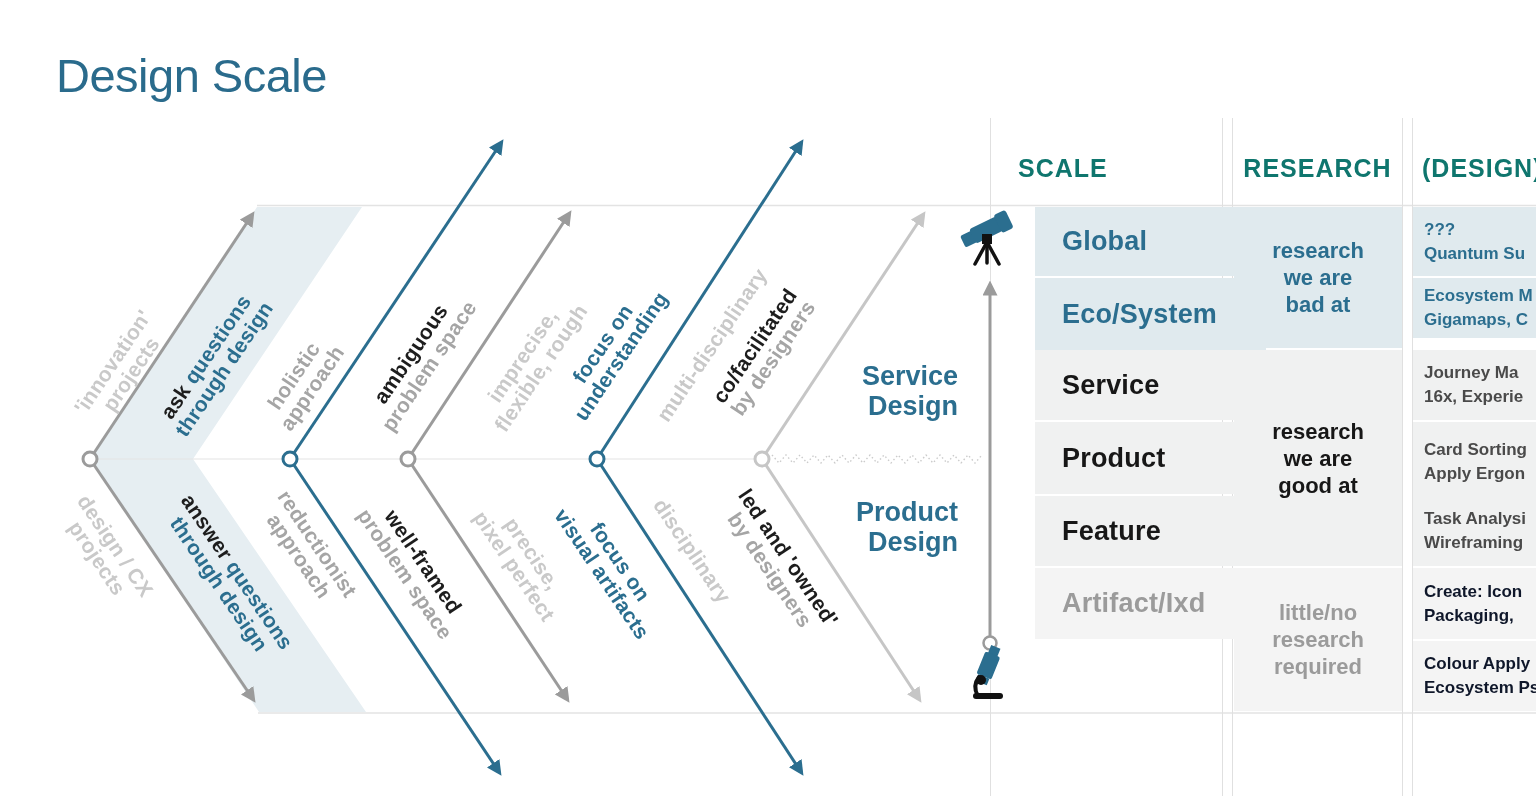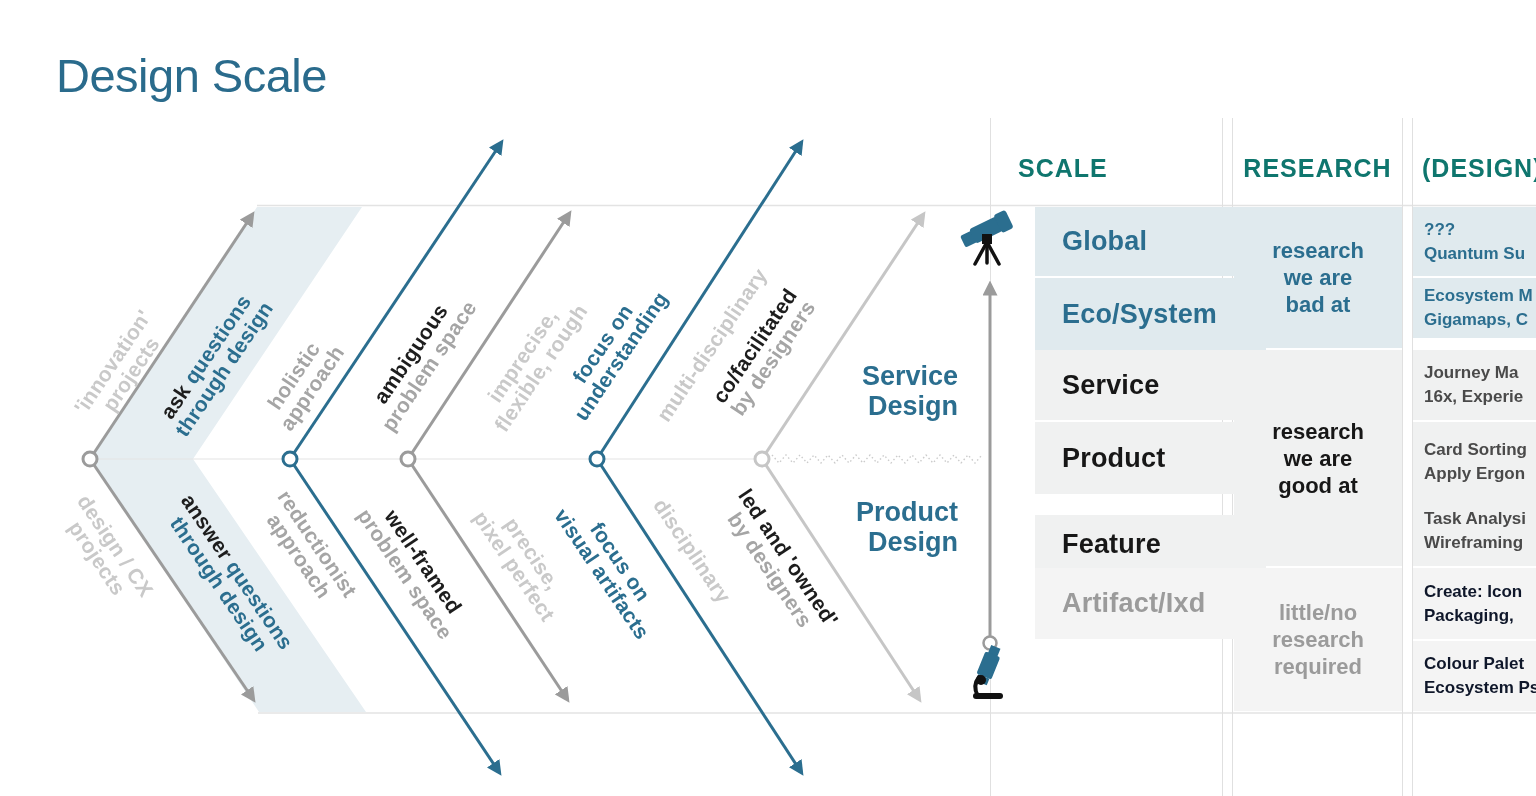--- a/index.html
+++ b/index.html
@@ -234,21 +234,21 @@
   </div>
 
   <div class="col-header" style="left:1018px">SCALE</div>
   <div class="col-header" style="left:1233px;width:169px;justify-content:center">RESEARCH</div>
   <div class="col-header" style="left:1422px">(DESIGN)</div>
 
   <div class="cell scale-cell bg-blue c-teal" style="top:207px;height:69px">Global</div>
   <div class="cell scale-cell bg-blue c-teal" style="top:278px;height:72px">Eco/System</div>
   <div class="cell scale-cell bg-gray c-black" style="top:350px;height:70px">Service</div>
   <div class="cell scale-cell bg-gray c-black" style="top:422px;height:72px">Product</div>
-  <div class="cell scale-cell bg-gray c-black" style="top:515px;height:58px">Feature</div>
+  <div class="cell scale-cell bg-gray c-black" style="top:496px;height:70px">Feature</div>
   <div class="cell scale-cell bg-faint c-gray" style="top:568px;height:71px">Artifact/Ixd</div>
 
   <div class="cell research-cell bg-blue c-teal" style="top:207px;height:141px">
     <div>research</div>
     <div>we are</div>
     <div>bad at</div>
   </div>
   <div class="cell research-cell bg-gray c-black" style="top:350px;height:216px">
     <div>research</div>
     <div>we are</div>
@@ -278,17 +278,17 @@
   </div>
   <div class="cell design-cell bg-gray c-dark" style="top:496px;height:70px">
     <div>Task Analysi</div>
     <div>Wireframing</div>
   </div>
   <div class="cell design-cell bg-faint c-soft" style="top:568px;height:71px">
     <div>Create: Icon</div>
     <div>Packaging,</div>
   </div>
   <div class="cell design-cell bg-faint c-soft" style="top:641px;height:70px">
-    <div>Colour Palet</div>
+    <div>Colour Apply</div>
     <div>Ecosystem Ps</div>
   </div>
 
 </div>
 
 </body></html>

